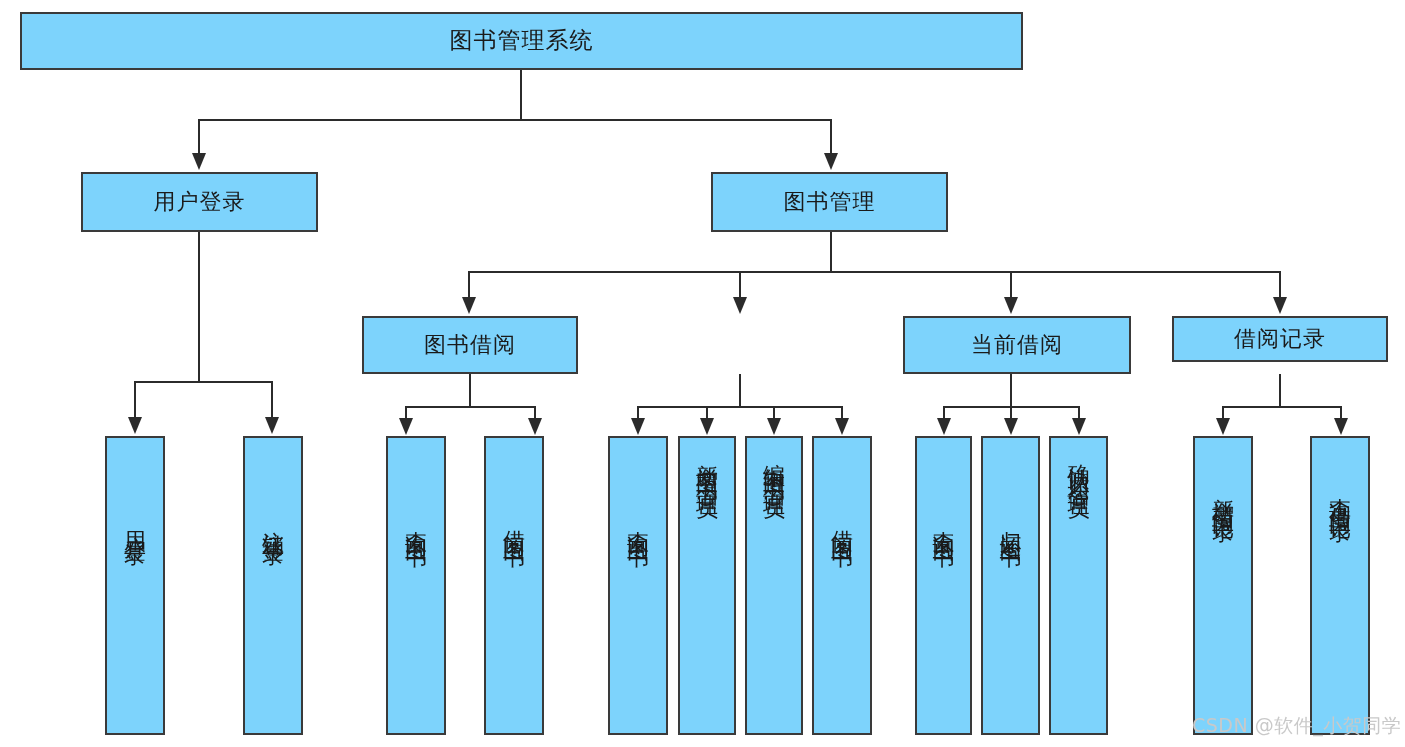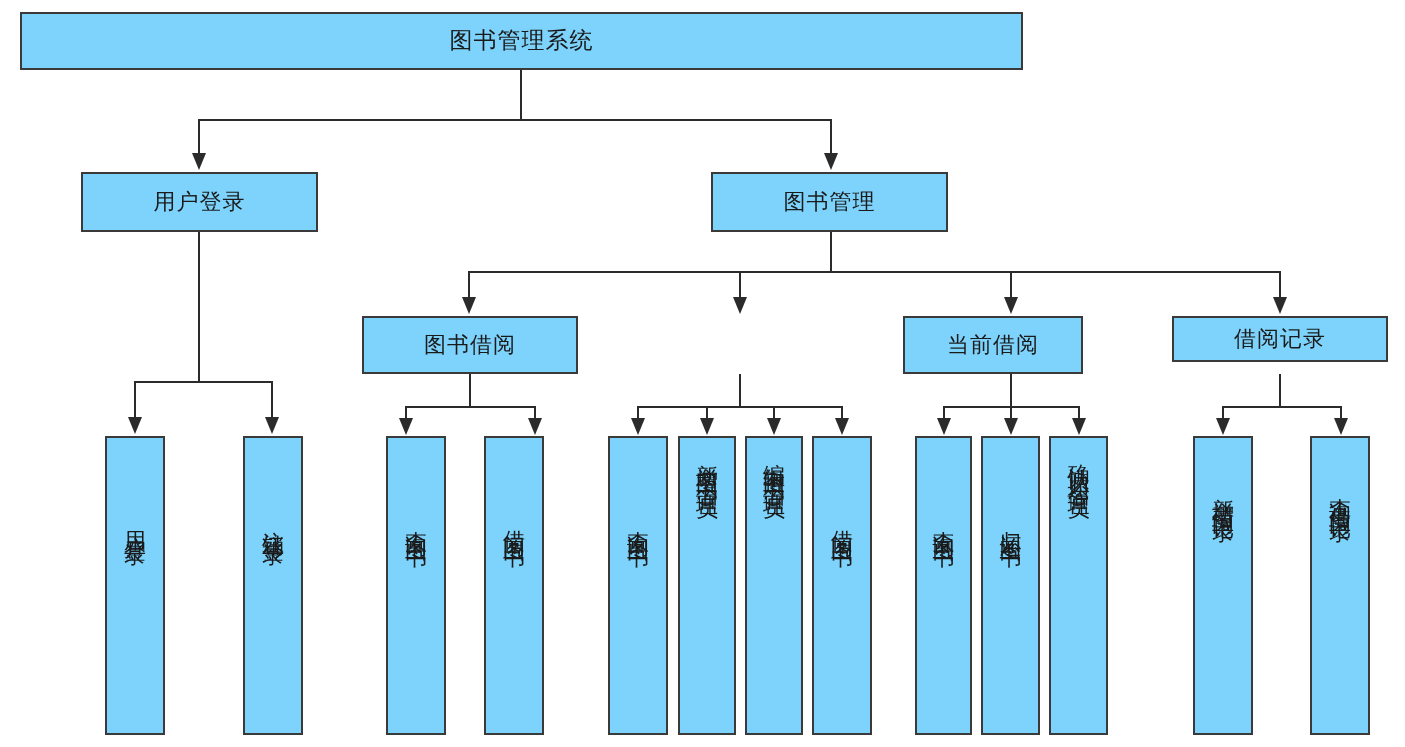--- a/index.html
+++ b/index.html
@@ -137,21 +137,21 @@
   <div class="arrow" style="left:1004px; top:297px;"></div>
 
   <div class="vline" style="left:1279px; top:271px; height:28px;"></div>
   <div class="arrow" style="left:1273px; top:297px;"></div>
 
   <div class="node horiz" style="left:362px; top:316px; width:216px; height:58px;">
     <span class="node-label">图书借阅</span>
   </div>
 
 
-  <div class="node horiz" style="left:903px; top:316px; width:180px; height:58px;">
+  <div class="node horiz" style="left:903px; top:316px; width:228px; height:58px;">
     <span class="node-label">当前借阅</span>
   </div>
 
   <div class="node horiz" style="left:1172px; top:316px; width:216px; height:46px;">
     <span class="node-label">借阅记录</span>
   </div>
 
   <div class="vline" style="left:469px; top:374px; height:33px;"></div>
   <div class="hline" style="left:405px; top:406px; width:129px;"></div>
   <div class="vline" style="left:405px; top:406px; height:14px;"></div>
@@ -223,14 +223,15 @@
     <span class="node-label">确认归还（管理员）</span>
   </div>
 
   <div class="node leaf" style="left:1193px; top:436px; width:60px; height:299px; padding-top:42px;">
     <span class="node-label">新增借阅记录</span>
   </div>
   <div class="node leaf" style="left:1310px; top:436px; width:60px; height:299px; padding-top:42px;">
     <span class="node-label">查询借阅记录</span>
   </div>
 
+  <div id="watermark" style="left:1192px; top:713px;">CSDN @软件_小贺同学</div>
 
 </div>
 
 </body></html>

